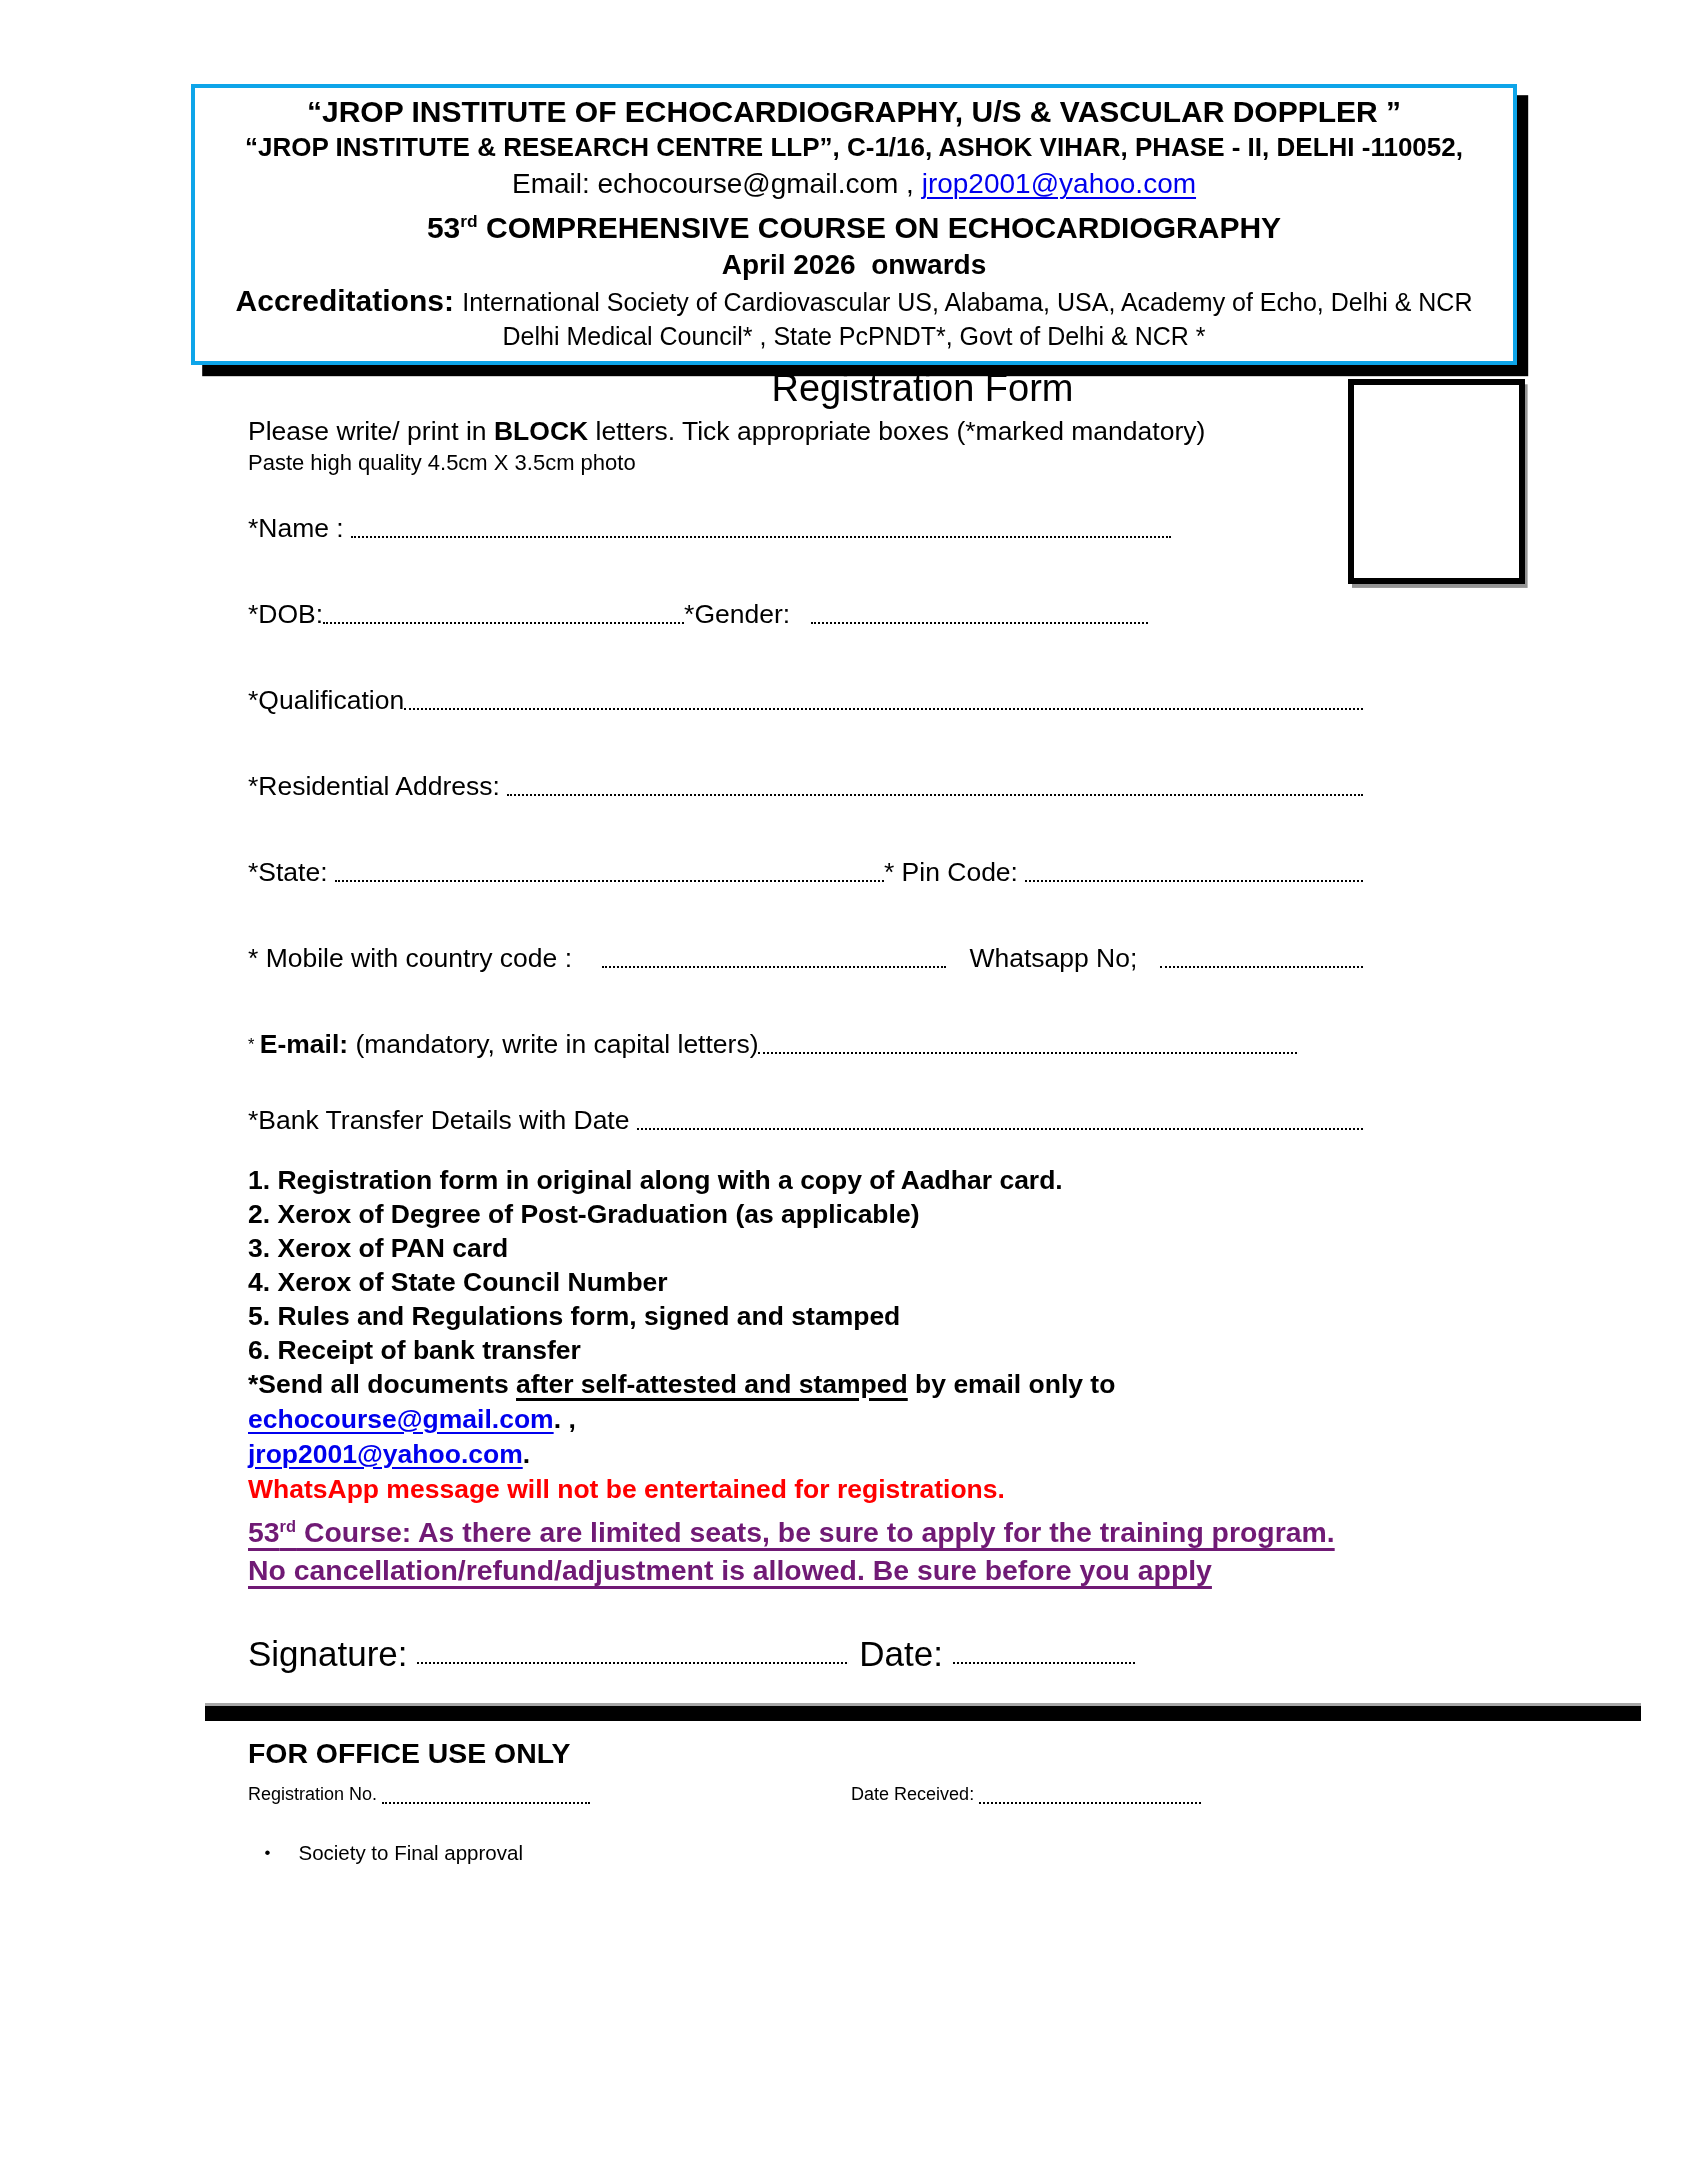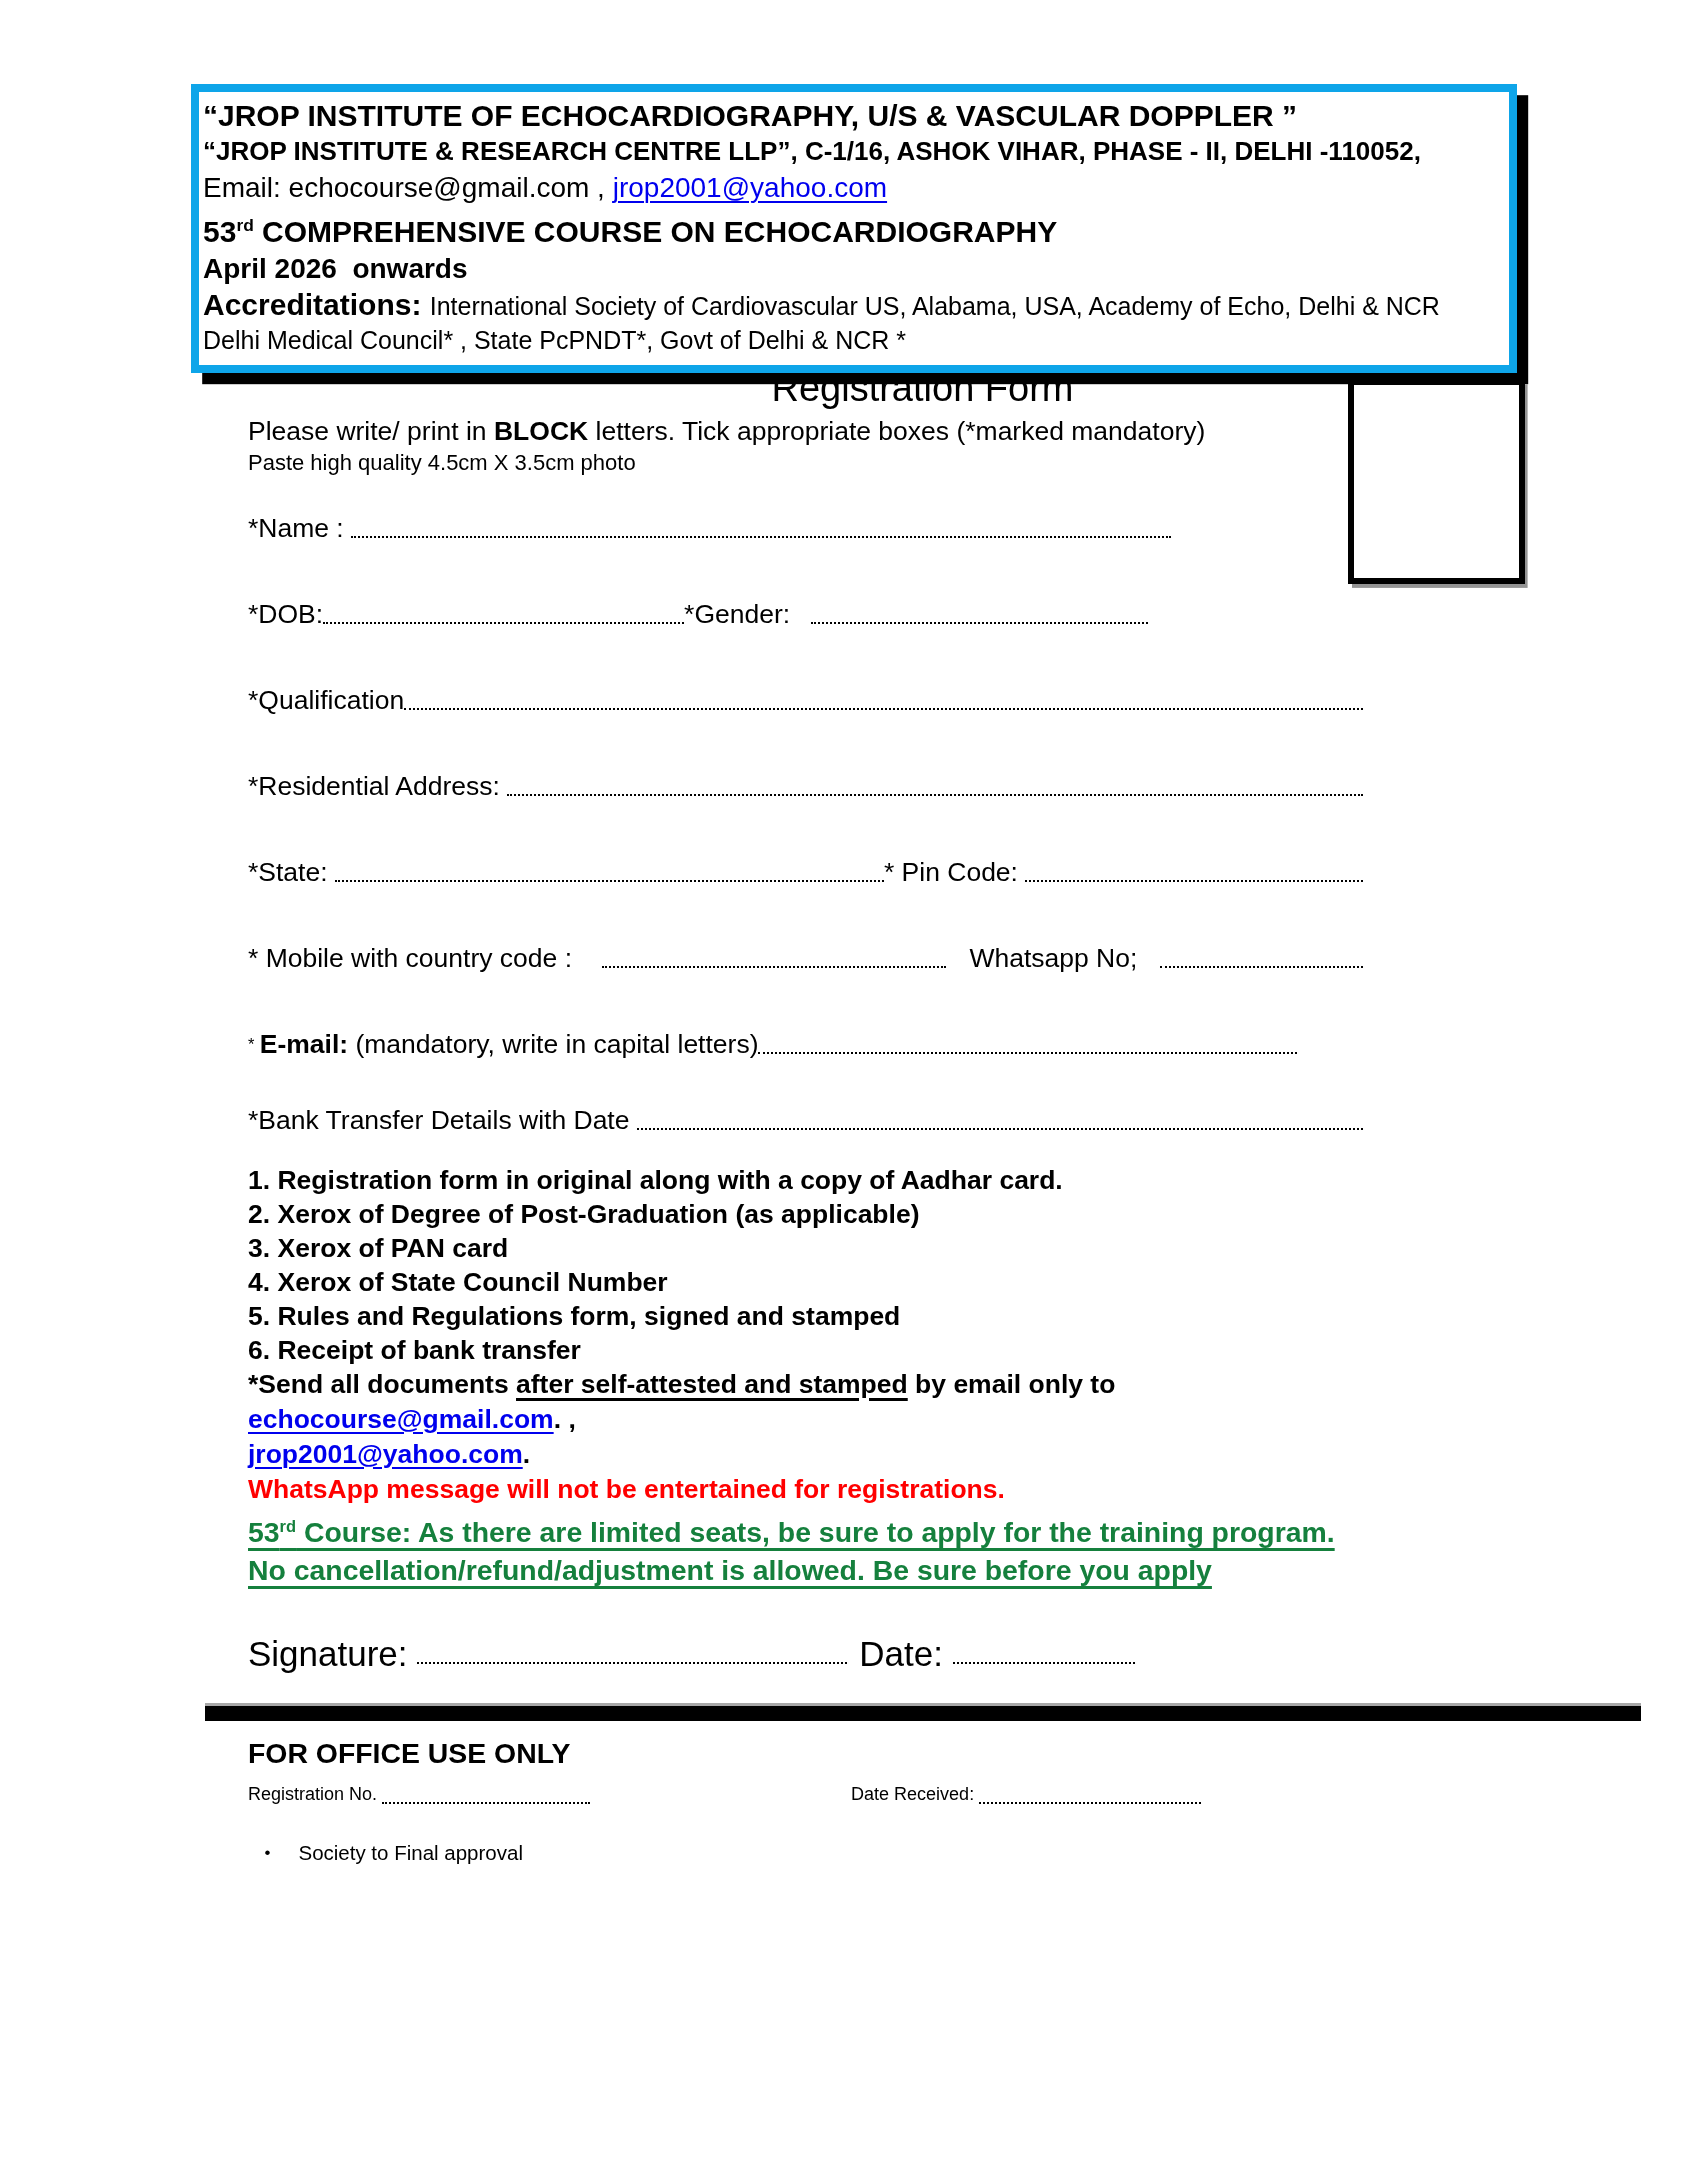--- a/index.html
+++ b/index.html
@@ -8,23 +8,24 @@
     width:1687px;height:2183px;
     margin:0 auto;
     background:#ffffff;
     font-family:"Liberation Sans", sans-serif;
     color:#000;
     overflow:hidden;
   }
   
   .header-box{
     position:absolute;left:191px;top:84px;width:1326px;
-    border:8px solid #0ea5e9;
+    border:4px solid #0ea5e9;
     box-shadow:11.2px 11.2px 0 0 #000;
     background:#fff;
+    text-align:center;
     padding:5.3px 4px 8px 4px;
     box-sizing:border-box;
   }
   .h-line1{font-size:30px;font-weight:bold;line-height:37px;}
   .h-line2{font-size:26px;font-weight:bold;line-height:35px;}
   .h-line3{font-size:28px;line-height:37px;}
   .h-line4{font-size:30px;font-weight:bold;line-height:38px;}
   .h-line5{font-size:28px;font-weight:bold;line-height:36px;white-space:pre-wrap;}
   .h-line6{font-size:25px;line-height:36px;white-space:pre-wrap;}
   .h-line6 .accr-label{font-size:30px;font-weight:bold;}
@@ -56,21 +57,21 @@
   .row-mobile{margin-top:56px;width:1115px;gap:23px;}
   .row-email{margin-top:56px;width:1049px;}
   .row-bank{margin-top:46px;width:1115px;}
   .star-sm{font-size:16.5px;vertical-align:10.6px;padding-right:5.3px;}
   .bold{font-weight:bold;}
   
   .checklist{margin-top:28px;font-size:26.5px;font-weight:bold;line-height:34px;}
   .send-docs{font-size:26.5px;font-weight:bold;line-height:35px;white-space:pre-wrap;}
   .u-black{text-decoration:underline;text-decoration-thickness:3.3px;text-underline-offset:5.3px;}
   .notice{color:#ff0000;font-size:26.5px;font-weight:bold;line-height:35px;max-width:1098px;}
-  .notice-course{color:#15803d;font-size:28.4px;font-weight:bold;line-height:38px;}
+  .notice-course{color:#701a75;font-size:28.4px;font-weight:bold;line-height:38px;}
   .u-red{text-decoration:underline;text-decoration-thickness:3.3px;text-underline-offset:6px;}
   .declaration{font-size:26.5px;font-weight:bold;line-height:35px;}
   
   .row-sign{margin-top:50px;width:887px;font-size:35px;}
   
   .divider{margin-top:34px;margin-left:-43px;width:1436px;height:14.6px;background:#000;border-top:3.3px solid #a8a8a8;}
   .office-heading{margin-top:16px;font-size:28.4px;font-weight:bold;line-height:33px;}
   .row-office{margin-top:9.3px;width:1065px;font-size:18px;}
   .footnote{margin-top:32px;margin-left:16.5px;display:flex;align-items:center;font-size:20.5px;}
   .bullet{font-size:17px;margin-right:28px;}

